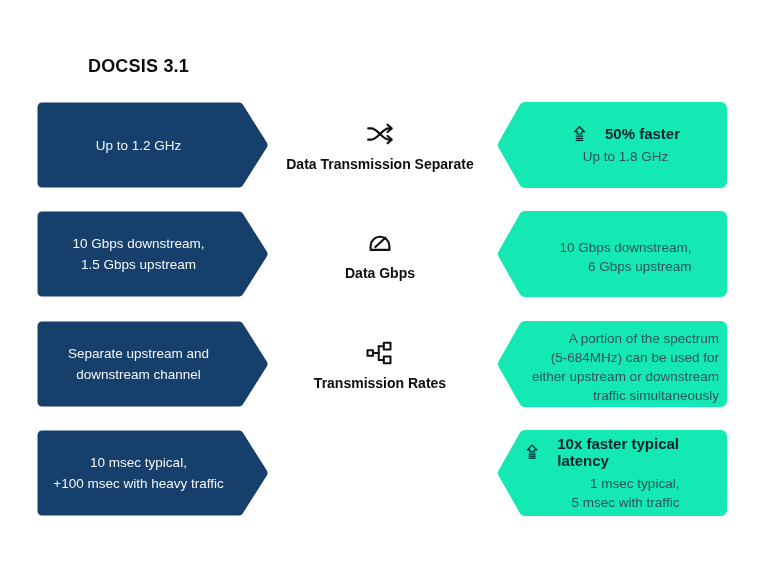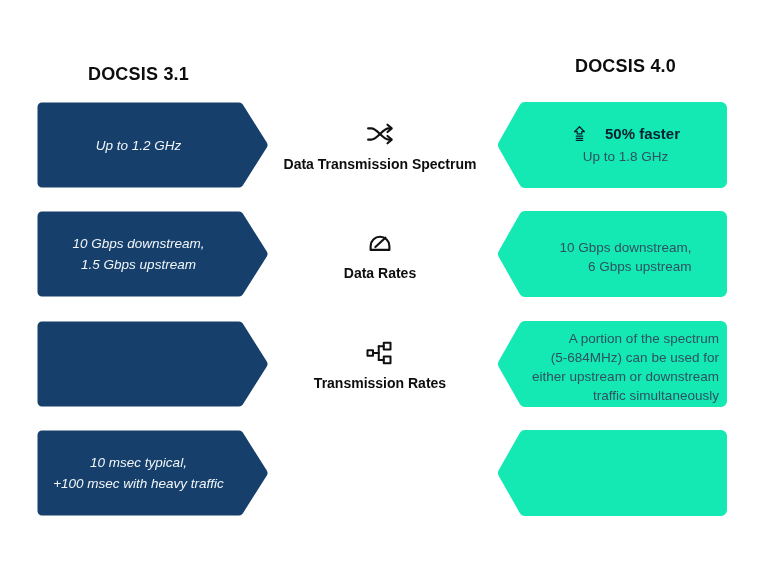--- a/index.html
+++ b/index.html
@@ -4,31 +4,31 @@
 <style>
   html,body{margin:0;padding:0;background:#ffffff;}
   .canvas{
     position:relative;width:763px;height:572px;background:#ffffff;
     font-family:"Liberation Sans", sans-serif;overflow:hidden;
   }
   .col-header{
     position:absolute;top:56px;width:203px;text-align:center;
     font-size:18px;font-weight:bold;color:#0d0d0d;letter-spacing:.2px;
   }
-  .col-header.left{left:37px;margin-top:8px;}
+  .col-header.left{left:37px;}
   .col-header.right{left:524px;}
 
   .row{position:absolute;left:0;width:763px;height:86px;}
   .row.r0{top:102px;}
   .row.r1{top:211px;padding-left:36px;}
   .row.r2{top:321px;}
   .row.r3{top:430px;}
 
   
-  .arrow-left{position:absolute;left:37px;top:0;width:231px;height:86px;font-style:italic;}
+  .arrow-left{position:absolute;left:37px;top:0;width:231px;height:86px;}
   .arrow-left svg.shape{position:absolute;left:0;top:0;}
   .arrow-left .txt{
     position:absolute;left:0;top:0;width:203px;height:86px;
     display:flex;align-items:center;justify-content:center;text-align:center;
     color:#f2f6f9;font-size:13.5px;line-height:21px;white-space:pre-line;
   }
 
   
   .center-cell{
     position:absolute;left:280px;top:0;width:200px;height:86px;
@@ -56,39 +56,38 @@
     text-align:right;white-space:pre-line;
   }
   .icon-svg{display:block;}
 </style>
 </head>
 <body>
 
 <div class="canvas">
 
   <div class="col-header left">DOCSIS 3.1</div>
-  <div class="col-header right">DOCSIS 4.0</div>
 
   <div class="row r0">
     <div class="arrow-left">
       <svg class="shape" width="231" height="86" viewBox="0 0 231 86">
         <polygon points="5,5 202,5 226,43 202,81 5,81" fill="#16406B" stroke="#16406B" stroke-width="9" stroke-linejoin="round"></polygon>
       </svg>
       <div class="txt">Up to 1.2 GHz</div>
     </div>
     <div class="center-cell">
       <span class="cat-icon">
         <svg class="icon-svg" width="30" height="30" viewBox="0 0 24 24" fill="none" stroke="#111111" stroke-width="1.7" stroke-linecap="round" stroke-linejoin="round">
           <path d="M2.5 7.5 H5 C10 7.5 14 16.5 19 16.5 H20.5"></path>
           <path d="M2.5 16.5 H5 C10 16.5 14 7.5 19 7.5 H20.5"></path>
           <path d="M18 4.6 L21.4 7.5 L18 10.4"></path>
           <path d="M18 13.6 L21.4 16.5 L18 19.4"></path>
         </svg>
       </span>
-      <div class="center-label">Data Transmission Spectrum</div>
+      <div class="center-label">Data Transmission Separate</div>
     </div>
     <div class="arrow-right">
       <svg class="shape" width="230" height="86" viewBox="0 0 230 86">
         <polygon points="28,6 224,6 224,80 28,80 7,43" fill="#14E9B4" stroke="#14E9B4" stroke-width="12" stroke-linejoin="round"></polygon>
       </svg>
       <div class="content">
         <div class="hl-line">
           <svg class="icon-svg" width="17" height="17" viewBox="0 0 24 24" fill="none" stroke="#04202e" stroke-width="1.8" stroke-linecap="round" stroke-linejoin="round">
             <path d="M12 2.5 L19 9.5 H15.2 V12.5 H8.8 V9.5 H5 Z"></path>
             <path d="M7.5 15.8 H16.5"></path>
@@ -110,38 +109,40 @@
       <div class="txt">10 Gbps downstream,
 1.5 Gbps upstream</div>
     </div>
     <div class="center-cell">
       <span class="cat-icon">
         <svg class="icon-svg" width="30" height="30" viewBox="0 0 24 24" fill="none" stroke="#111111" stroke-width="1.7" stroke-linecap="round" stroke-linejoin="round">
           <path d="M4.5 17.5 v-3.2 a7.5 7.3 0 0 1 15 0 v3.2 z"></path>
           <path d="M8.3 15.2 L16.3 7.8"></path>
         </svg>
       </span>
-      <div class="center-label">Data Rates</div>
+      <div class="center-label">Data Gbps</div>
     </div>
     <div class="arrow-right">
       <svg class="shape" width="230" height="86" viewBox="0 0 230 86">
         <polygon points="28,6 224,6 224,80 28,80 7,43" fill="#14E9B4" stroke="#14E9B4" stroke-width="12" stroke-linejoin="round"></polygon>
       </svg>
       <div class="content">
         <div class="detail">10 Gbps downstream,
 6 Gbps upstream</div>
       </div>
     </div>
   </div>
 
   <div class="row r2">
     <div class="arrow-left">
       <svg class="shape" width="231" height="86" viewBox="0 0 231 86">
         <polygon points="5,5 202,5 226,43 202,81 5,81" fill="#16406B" stroke="#16406B" stroke-width="9" stroke-linejoin="round"></polygon>
       </svg>
+      <div class="txt">Separate upstream and
+downstream channel</div>
     </div>
     <div class="center-cell">
       <span class="cat-icon">
         <svg class="icon-svg" width="30" height="30" viewBox="0 0 24 24" fill="none" stroke="#111111" stroke-width="1.6" stroke-linecap="round" stroke-linejoin="round">
           <rect x="2" y="9.8" width="4.4" height="4.4"></rect>
           <rect x="15" y="3.8" width="5.4" height="5.4"></rect>
           <rect x="15" y="14.8" width="5.4" height="5.4"></rect>
           <path d="M6.4 12 H11"></path>
             <path d="M11 6.5 V17.5"></path>
           <path d="M11 6.5 H15"></path>
@@ -169,16 +170,29 @@
       <svg class="shape" width="231" height="86" viewBox="0 0 231 86">
         <polygon points="5,5 202,5 226,43 202,81 5,81" fill="#16406B" stroke="#16406B" stroke-width="9" stroke-linejoin="round"></polygon>
       </svg>
       <div class="txt">10 msec typical,
 +100 msec with heavy traffic</div>
     </div>
     <div class="arrow-right">
       <svg class="shape" width="230" height="86" viewBox="0 0 230 86">
         <polygon points="28,6 224,6 224,80 28,80 7,43" fill="#14E9B4" stroke="#14E9B4" stroke-width="12" stroke-linejoin="round"></polygon>
       </svg>
+      <div class="content">
+        <div class="hl-line">
+          <svg class="icon-svg" width="17" height="17" viewBox="0 0 24 24" fill="none" stroke="#04202e" stroke-width="1.8" stroke-linecap="round" stroke-linejoin="round">
+            <path d="M12 2.5 L19 9.5 H15.2 V12.5 H8.8 V9.5 H5 Z"></path>
+            <path d="M7.5 15.8 H16.5"></path>
+              <path d="M7.5 18.8 H16.5"></path>
+              <path d="M7.5 21.8 H16.5"></path>
+          </svg>
+          <span>10x faster typical latency</span>
+        </div>
+        <div class="detail">1 msec typical,
+5 msec with traffic</div>
+      </div>
     </div>
   </div>
 
 </div>
 
 </body></html>

